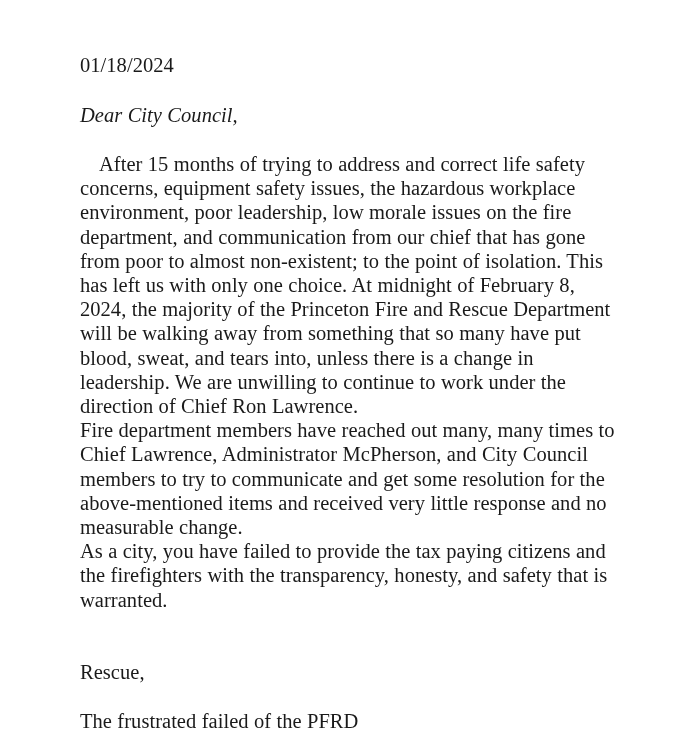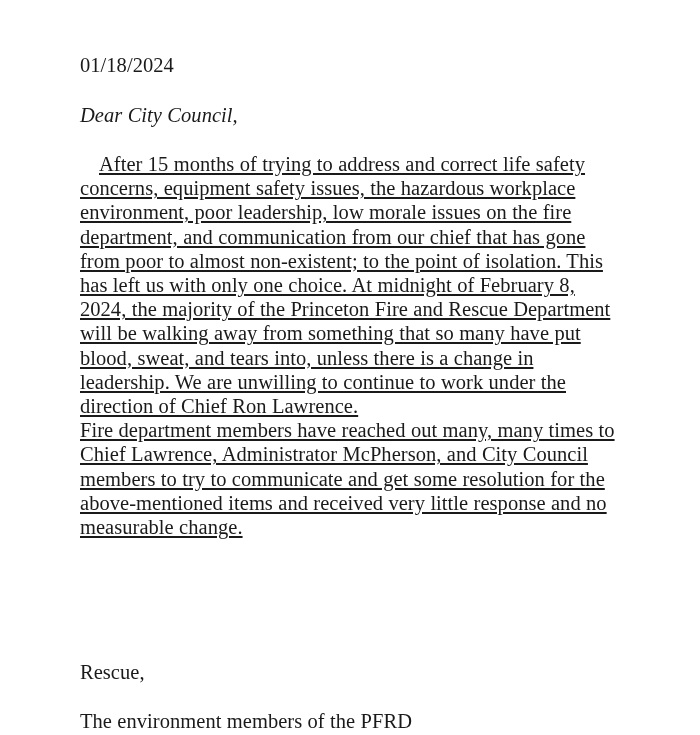--- a/index.html
+++ b/index.html
@@ -53,21 +53,20 @@
     top: 80px;
     left: 0;
     font-style: italic;
   }
 
   .para-stack {
     position: absolute;
     top: 129px;
     left: 0;
     width: 552px;
-    text-decoration: underline;
   }
 
   
   .para {
     margin: 0;
     white-space: pre-wrap;
   }
 
   
   .para-indent {
@@ -106,20 +105,23 @@
 2024, the majority of the Princeton Fire and Rescue Department
 will be walking away from something that so many have put
 blood, sweat, and tears into, unless there is a change in
 leadership. We are unwilling to continue to work under the
 direction of Chief Ron Lawrence.</p>
       <p class="line-block para">Fire department members have reached out many, many times to
 Chief Lawrence, Administrator McPherson, and City Council
 members to try to communicate and get some resolution for the
 above-mentioned items and received very little response and no
 measurable change.</p>
+      <p class="line-block para">As a city, you have failed to provide the tax paying citizens and
+the firefighters with the transparency, honesty, and safety that is
+warranted.</p>
     </div>
 
     <div class="line-block closing-regards">Rescue,</div>
 
-    <div class="line-block closing-signature">The environment members of the PFRD</div>
+    <div class="line-block closing-signature">The frustrated failed of the PFRD</div>
 
   </div>
 </div>
 
 </body></html>

